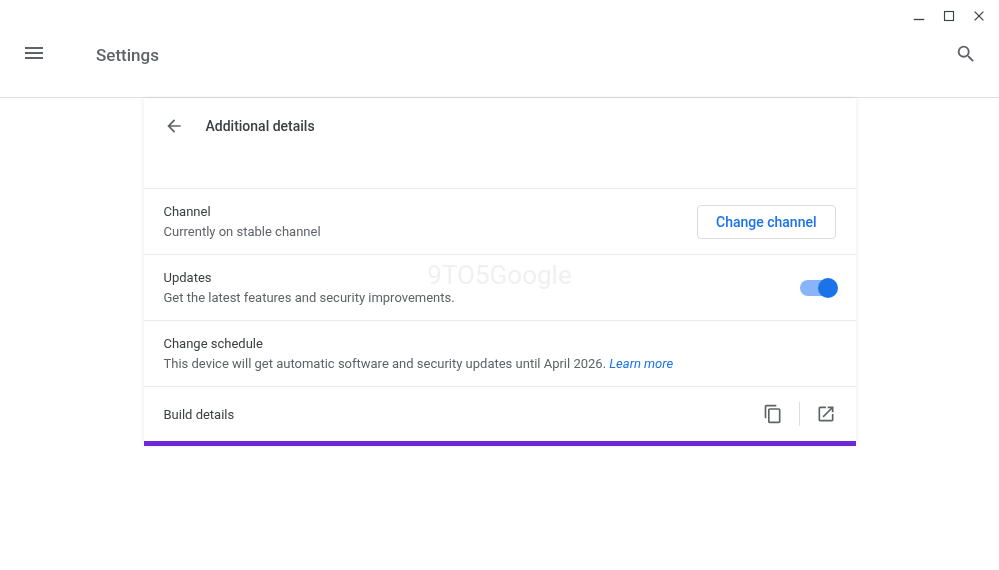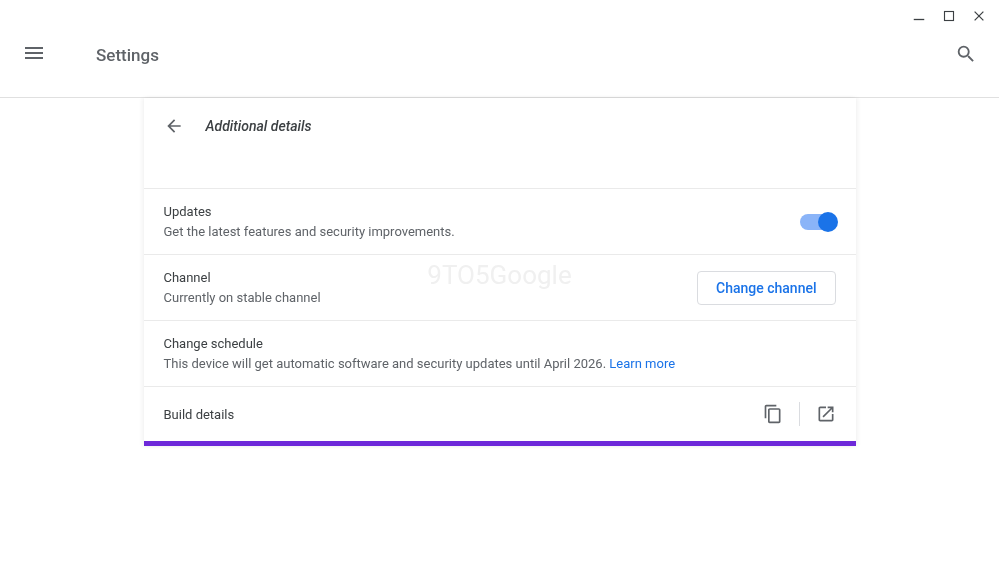--- a/index.html
+++ b/index.html
@@ -76,21 +76,20 @@
       width: 20px;
       height: 20px;
       margin-right: 22px;
       cursor: pointer;
       color: #5f6368;
     }
     .panel-title {
       font-size: 14px;
       color: #3c4043;
       font-weight: 500;
-      font-style: italic;
     }
     .row {
       display: flex;
       align-items: center;
       padding: 15px 20px;
       border-top: 1px solid #eaeaea;
     }
     .row-text {
       flex: 1;
     }
@@ -127,20 +126,21 @@
       right: -2px;
       top: -2px;
       width: 20px;
       height: 20px;
       background: #1a73e8;
       border-radius: 50%;
     }
     .learn-more {
       color: #1a73e8;
       cursor: pointer;
+      font-style: italic;
     }
     .row-actions {
       display: flex;
       align-items: center;
     }
     .action-icon {
       width: 20px;
       height: 20px;
       color: #5f6368;
       cursor: pointer;
@@ -215,32 +215,32 @@
       <div class="back-arrow">
         <svg viewBox="0 0 24 24" width="20" height="20">
             <path fill="#5f6368" d="M20 11H7.83l5.59-5.59L12 4l-8 8 8 8 1.41-1.41L7.83 13H20v-2z"></path>
           </svg>
       </div>
       <div class="panel-title">Additional details</div>
     </div>
 
     <div class="row">
       <div class="row-text">
+        <div class="row-title">Channel</div>
+        <div class="row-sub">Currently on stable channel</div>
+      </div>
+      <button class="btn-outline">Change channel</button>
+    </div>
+
+    <div class="row">
+      <div class="row-text">
         <div class="row-title">Updates</div>
         <div class="row-sub">Get the latest features and security improvements.</div>
       </div>
       <div class="toggle"></div>
-    </div>
-
-    <div class="row">
-      <div class="row-text">
-        <div class="row-title">Channel</div>
-        <div class="row-sub">Currently on stable channel</div>
-      </div>
-      <button class="btn-outline">Change channel</button>
     </div>
 
     <div class="row">
       <div class="row-text">
         <div class="row-title">Change schedule</div>
         <div class="row-sub">
           <span>This device will get automatic software and security updates until April 2026. </span><span class="learn-more">Learn more</span>
         </div>
       </div>
     </div>

